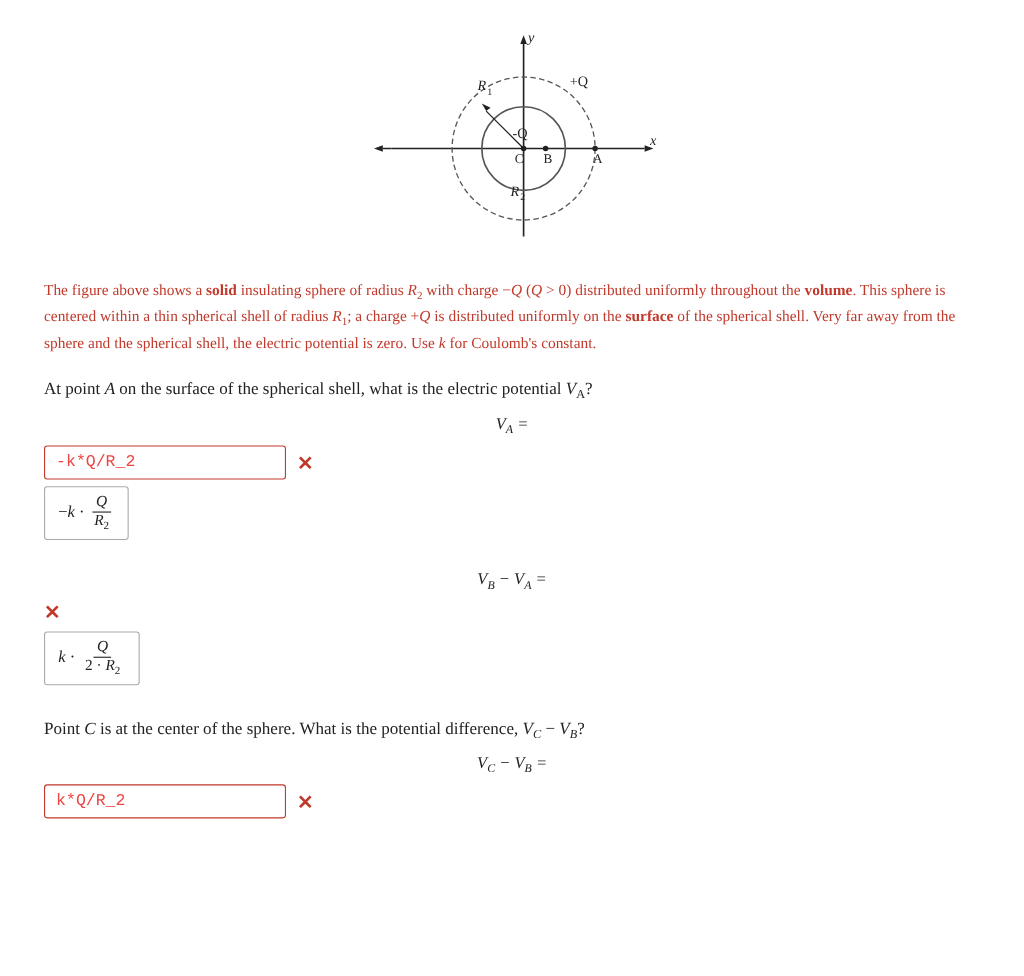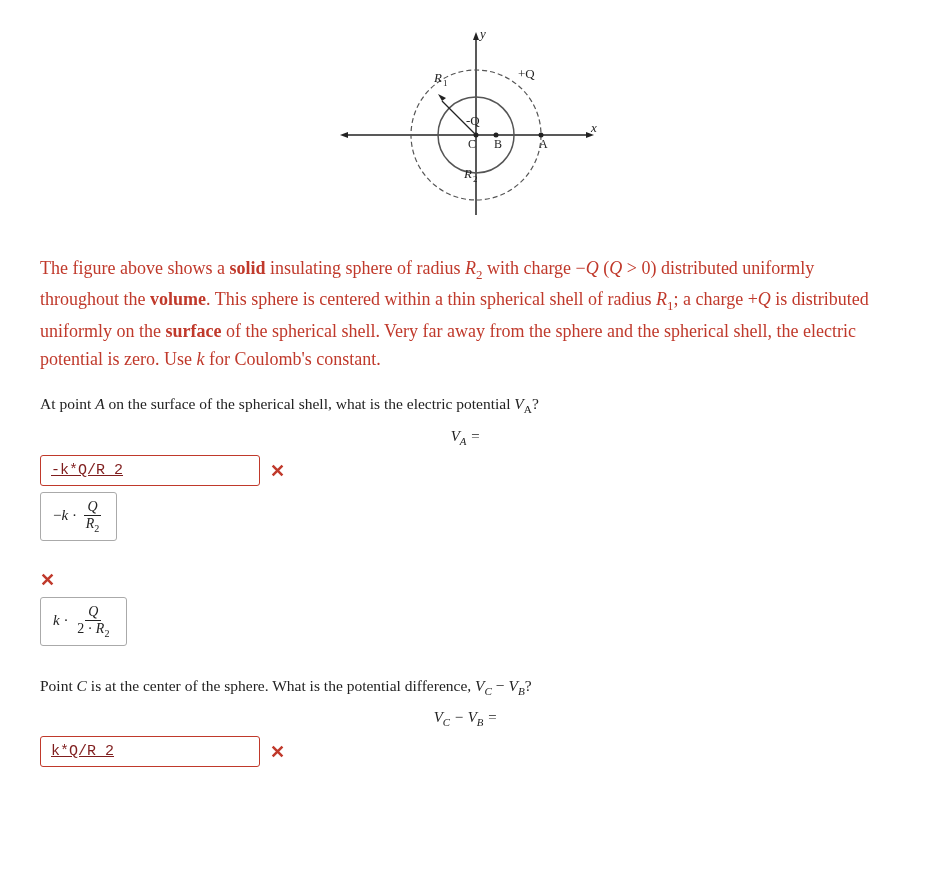--- a/index.html
+++ b/index.html
@@ -21,21 +21,21 @@
 
     .diagram-svg {
       width: 280px;
       height: 200px;
     }
 
     .problem-text {
       color: #c0392b;
       line-height: 1.6;
       margin-bottom: 18px;
-      font-size: 18px;
+      font-size: 14px;
     }
 
     .problem-text strong {
       font-weight: bold;
       color: #c0392b;
     }
 
     .question-text {
       color: #222;
       margin-bottom: 10px;
@@ -57,23 +57,22 @@
       margin-bottom: 6px;
     }
 
     .answer-input {
       border: 1.5px solid #c0392b;
       border-radius: 3px;
       padding: 6px 10px;
       font-size: 15px;
       font-family: 'Courier New', monospace;
       width: 220px;
-      color: #7f1d1d;
+      color: #ef4444;
       outline: none;
-      text-decoration: underline;
     }
 
     .x-icon {
       color: #c0392b;
       font-size: 18px;
       font-weight: bold;
     }
 
     .formula-box {
       border: 1.5px solid #aaa;
@@ -174,20 +173,23 @@
   <div class="formula-box">
     −<em>k</em> ·
     <span class="frac">
       <span class="num"><em>Q</em></span>
       <span class="den"><em>R</em><sub>2</sub></span>
     </span>
   </div>
 </div>
 
 <div class="section">
+  <p class="var-label">
+    <em>V<sub>B</sub></em> − <em>V<sub>A</sub></em> =
+  </p>
   <div class="answer-row">
     <span class="x-icon">✕</span>
   </div>
   <div class="formula-box">
     <em>k</em> ·
     <span class="frac">
       <span class="num"><em>Q</em></span>
       <span class="den">2 · <em>R</em><sub>2</sub></span>
     </span>
   </div>

